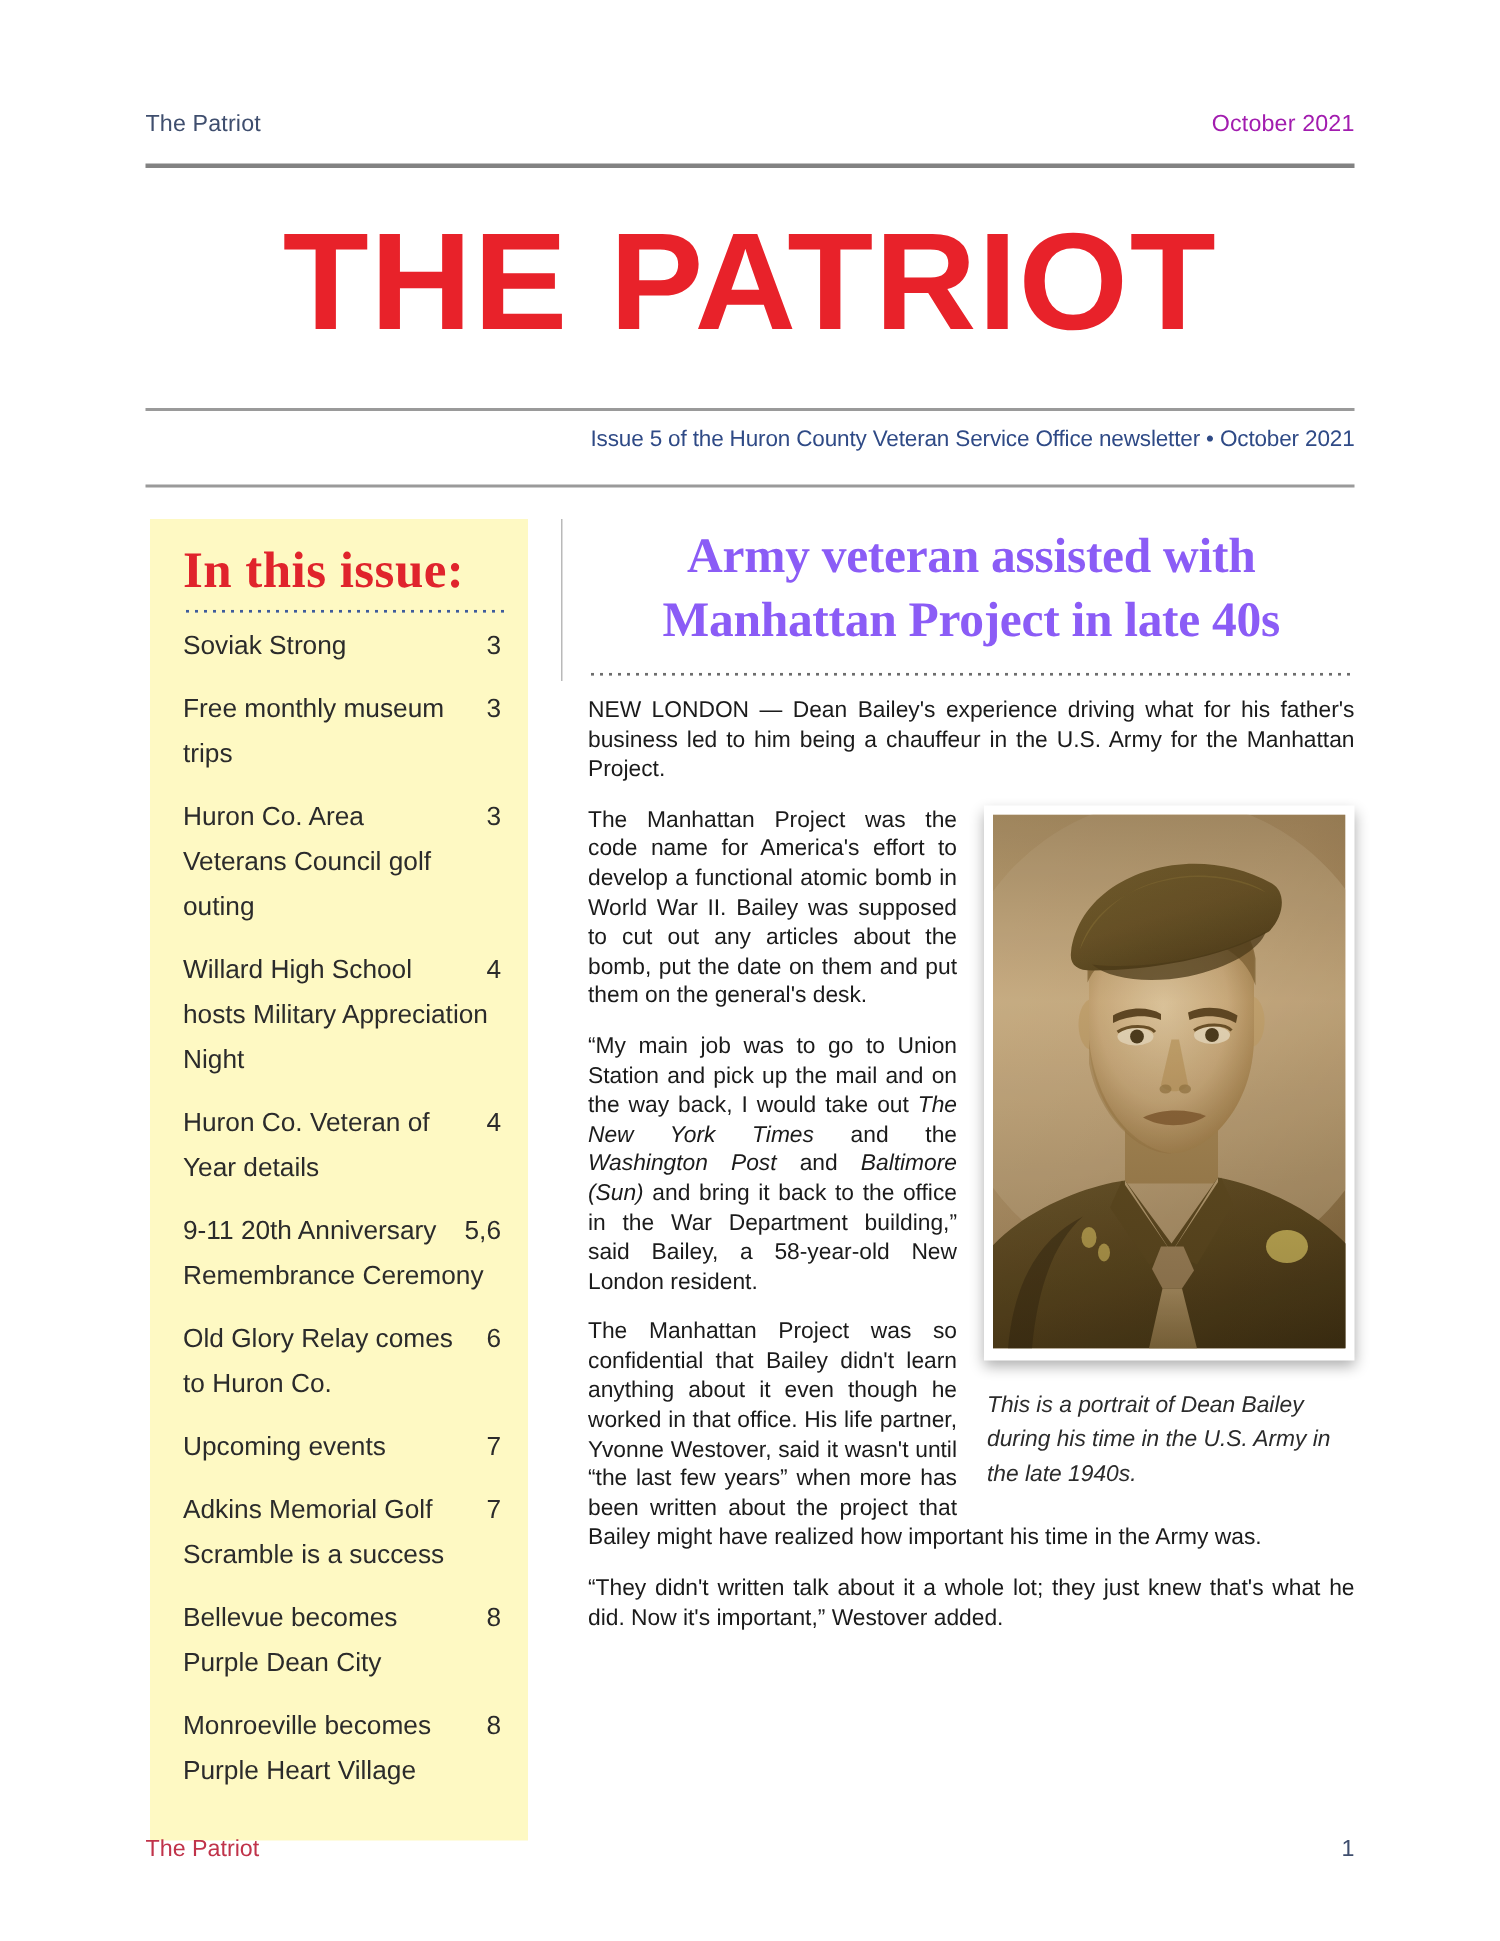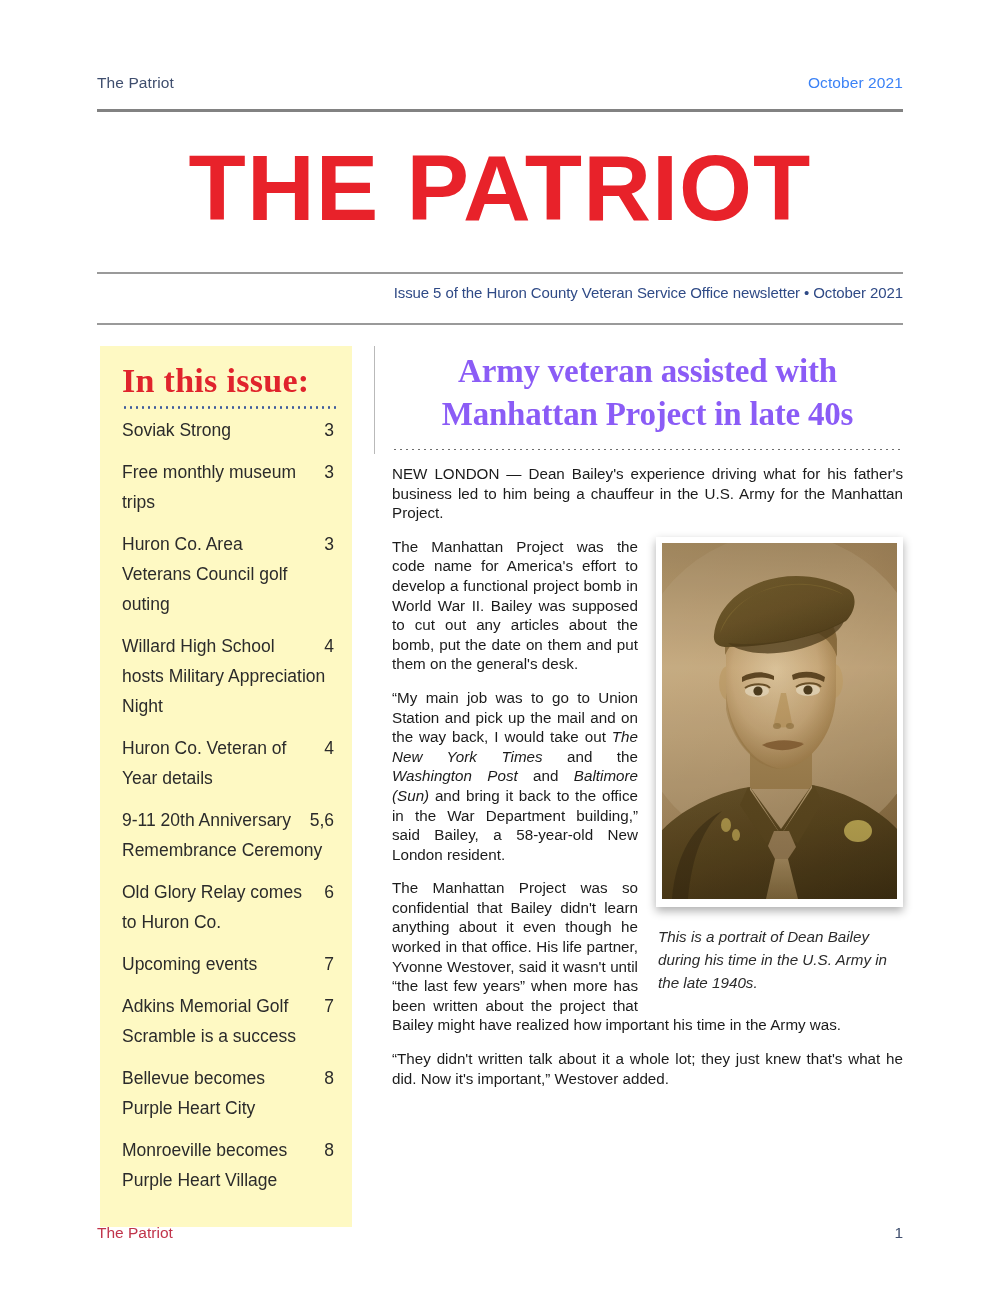--- a/index.html
+++ b/index.html
@@ -30,21 +30,21 @@
     position: absolute;
     left: 97px; top: 58px;
     width: 806px;
     display: flex;
     justify-content: space-between;
     align-items: baseline;
     font-size: 15.5px;
     letter-spacing: .1px;
   }
   .rh-left  { color: #3f4e6e; }
-  .rh-right { color: #3b82f6; }
+  .rh-right { color: #a21caf; }
 
   .rule-thick {
     position: absolute;
     left: 97px; top: 93px;
     width: 806px; height: 3px;
     background: #828282;
   }
 
   
   .masthead {
@@ -258,21 +258,21 @@
       <li class="toc-item">
         <span class="toc-page">7</span>
         <span class="toc-label">Upcoming events</span>
       </li>
       <li class="toc-item">
         <span class="toc-page">7</span>
         <span class="toc-label">Adkins Memorial Golf Scramble is a success</span>
       </li>
       <li class="toc-item">
         <span class="toc-page">8</span>
-        <span class="toc-label">Bellevue becomes Purple Heart City</span>
+        <span class="toc-label">Bellevue becomes Purple Dean City</span>
       </li>
       <li class="toc-item">
         <span class="toc-page">8</span>
         <span class="toc-label">Monroeville becomes Purple Heart Village</span>
       </li>
     </ul>
   </aside>
 
   <div class="col-divider"></div>
 
@@ -368,21 +368,21 @@
           <ellipse cx="64" cy="282" rx="5" ry="7" fill="#c9b25a"></ellipse>
           <ellipse cx="74" cy="292" rx="4" ry="6" fill="#c9b25a"></ellipse>
 
           <rect x="0" y="0" width="235" height="356" fill="url(#vigGrad)"></rect>
           <rect x="0" y="0" width="235" height="356" fill="#6b4f20" opacity="0.08"></rect>
         </svg>
       </div>
       <figcaption class="photo-caption">This is a portrait of Dean Bailey during his time in the U.S. Army in the late 1940s.</figcaption>
     </figure>
 
-    <p class="body-text">The Manhattan Project was the code name for America's effort to develop a functional project bomb in World War II. Bailey was supposed to cut out any articles about the bomb, put the date on them and put them on the general's desk.</p>
+    <p class="body-text">The Manhattan Project was the code name for America's effort to develop a functional atomic bomb in World War II. Bailey was supposed to cut out any articles about the bomb, put the date on them and put them on the general's desk.</p>
 
     <p class="body-text"><span>“My main job was to go to Union Station and pick up the mail and on the way back, I would take out </span><em>The New York Times</em><span> and the </span><em>Washington Post</em><span> and </span><em>Baltimore (Sun)</em><span> and bring it back to the office in the War Department building,” said Bailey, a 58-year-old New London resident.</span></p>
 
     <p class="body-text">The Manhattan Project was so confidential that Bailey didn't learn anything about it even though he worked in that office. His life partner, Yvonne Westover, said it wasn't until “the last few years” when more has been written about the project that Bailey might have realized how important his time in the Army was.</p>
 
     <p class="body-text last">“They didn't written talk about it a whole lot; they just knew that's what he did. Now it's important,” Westover added.</p>
   </article>
 
   <div class="footer">
     <span class="ft-left">The Patriot</span>

